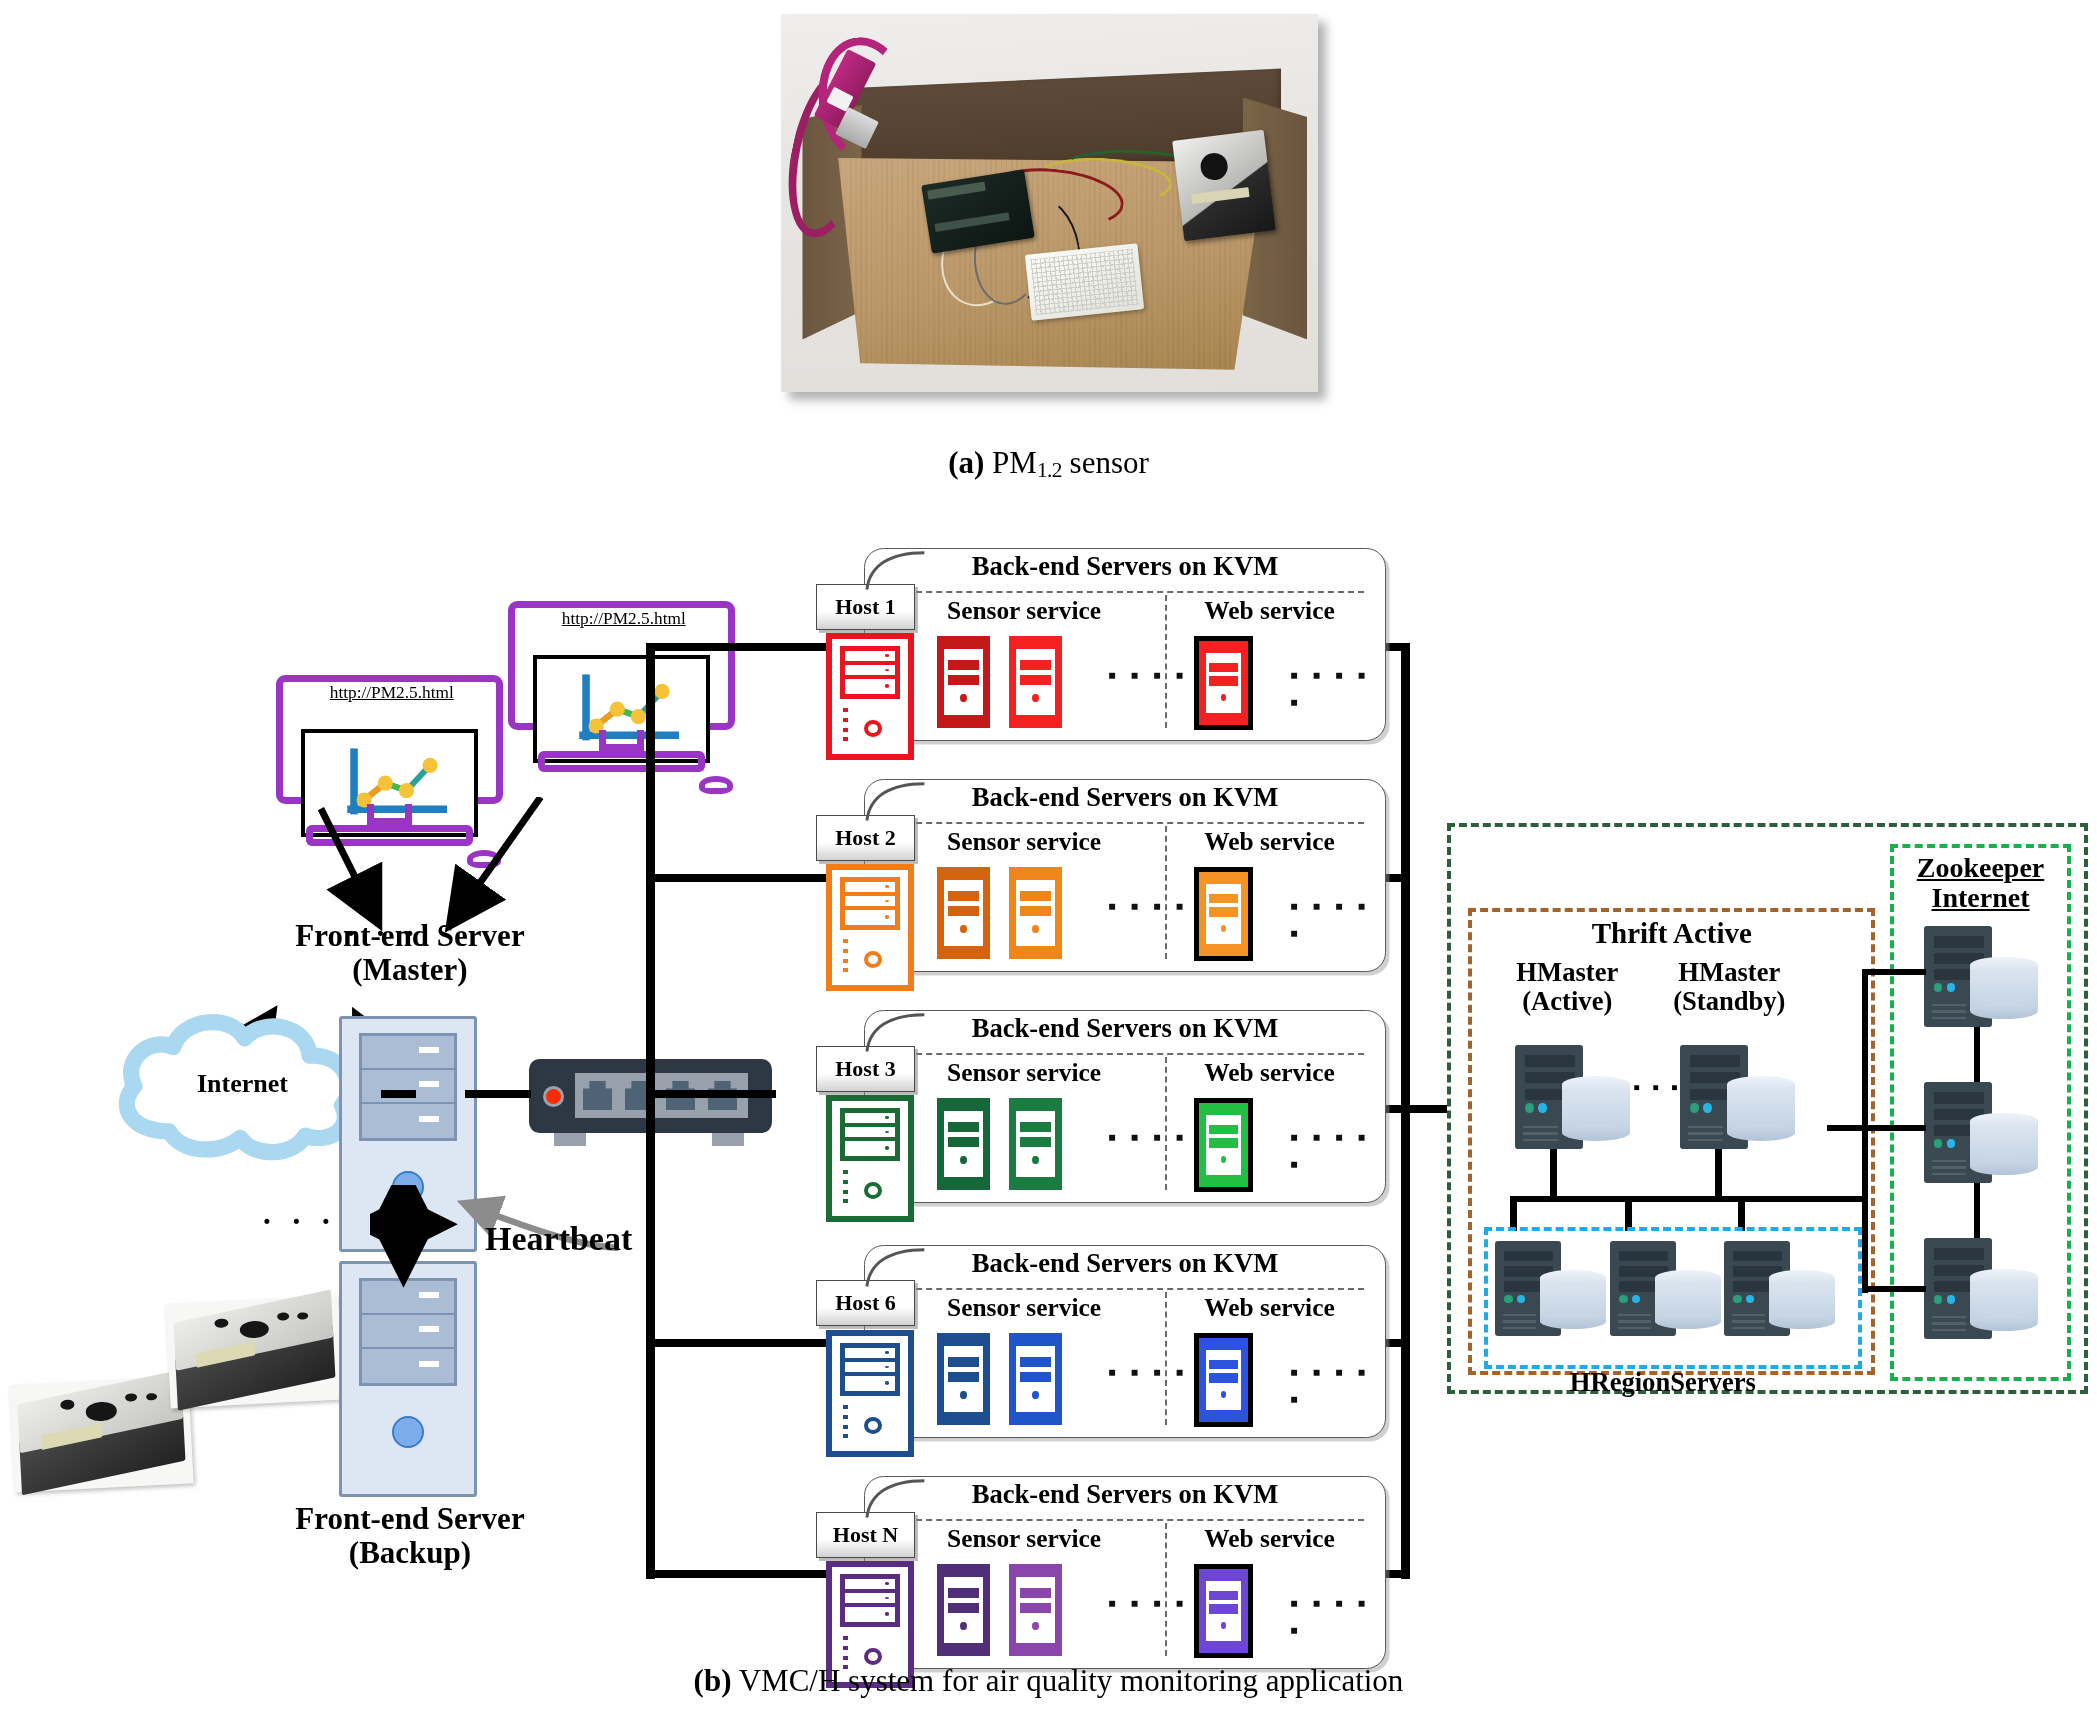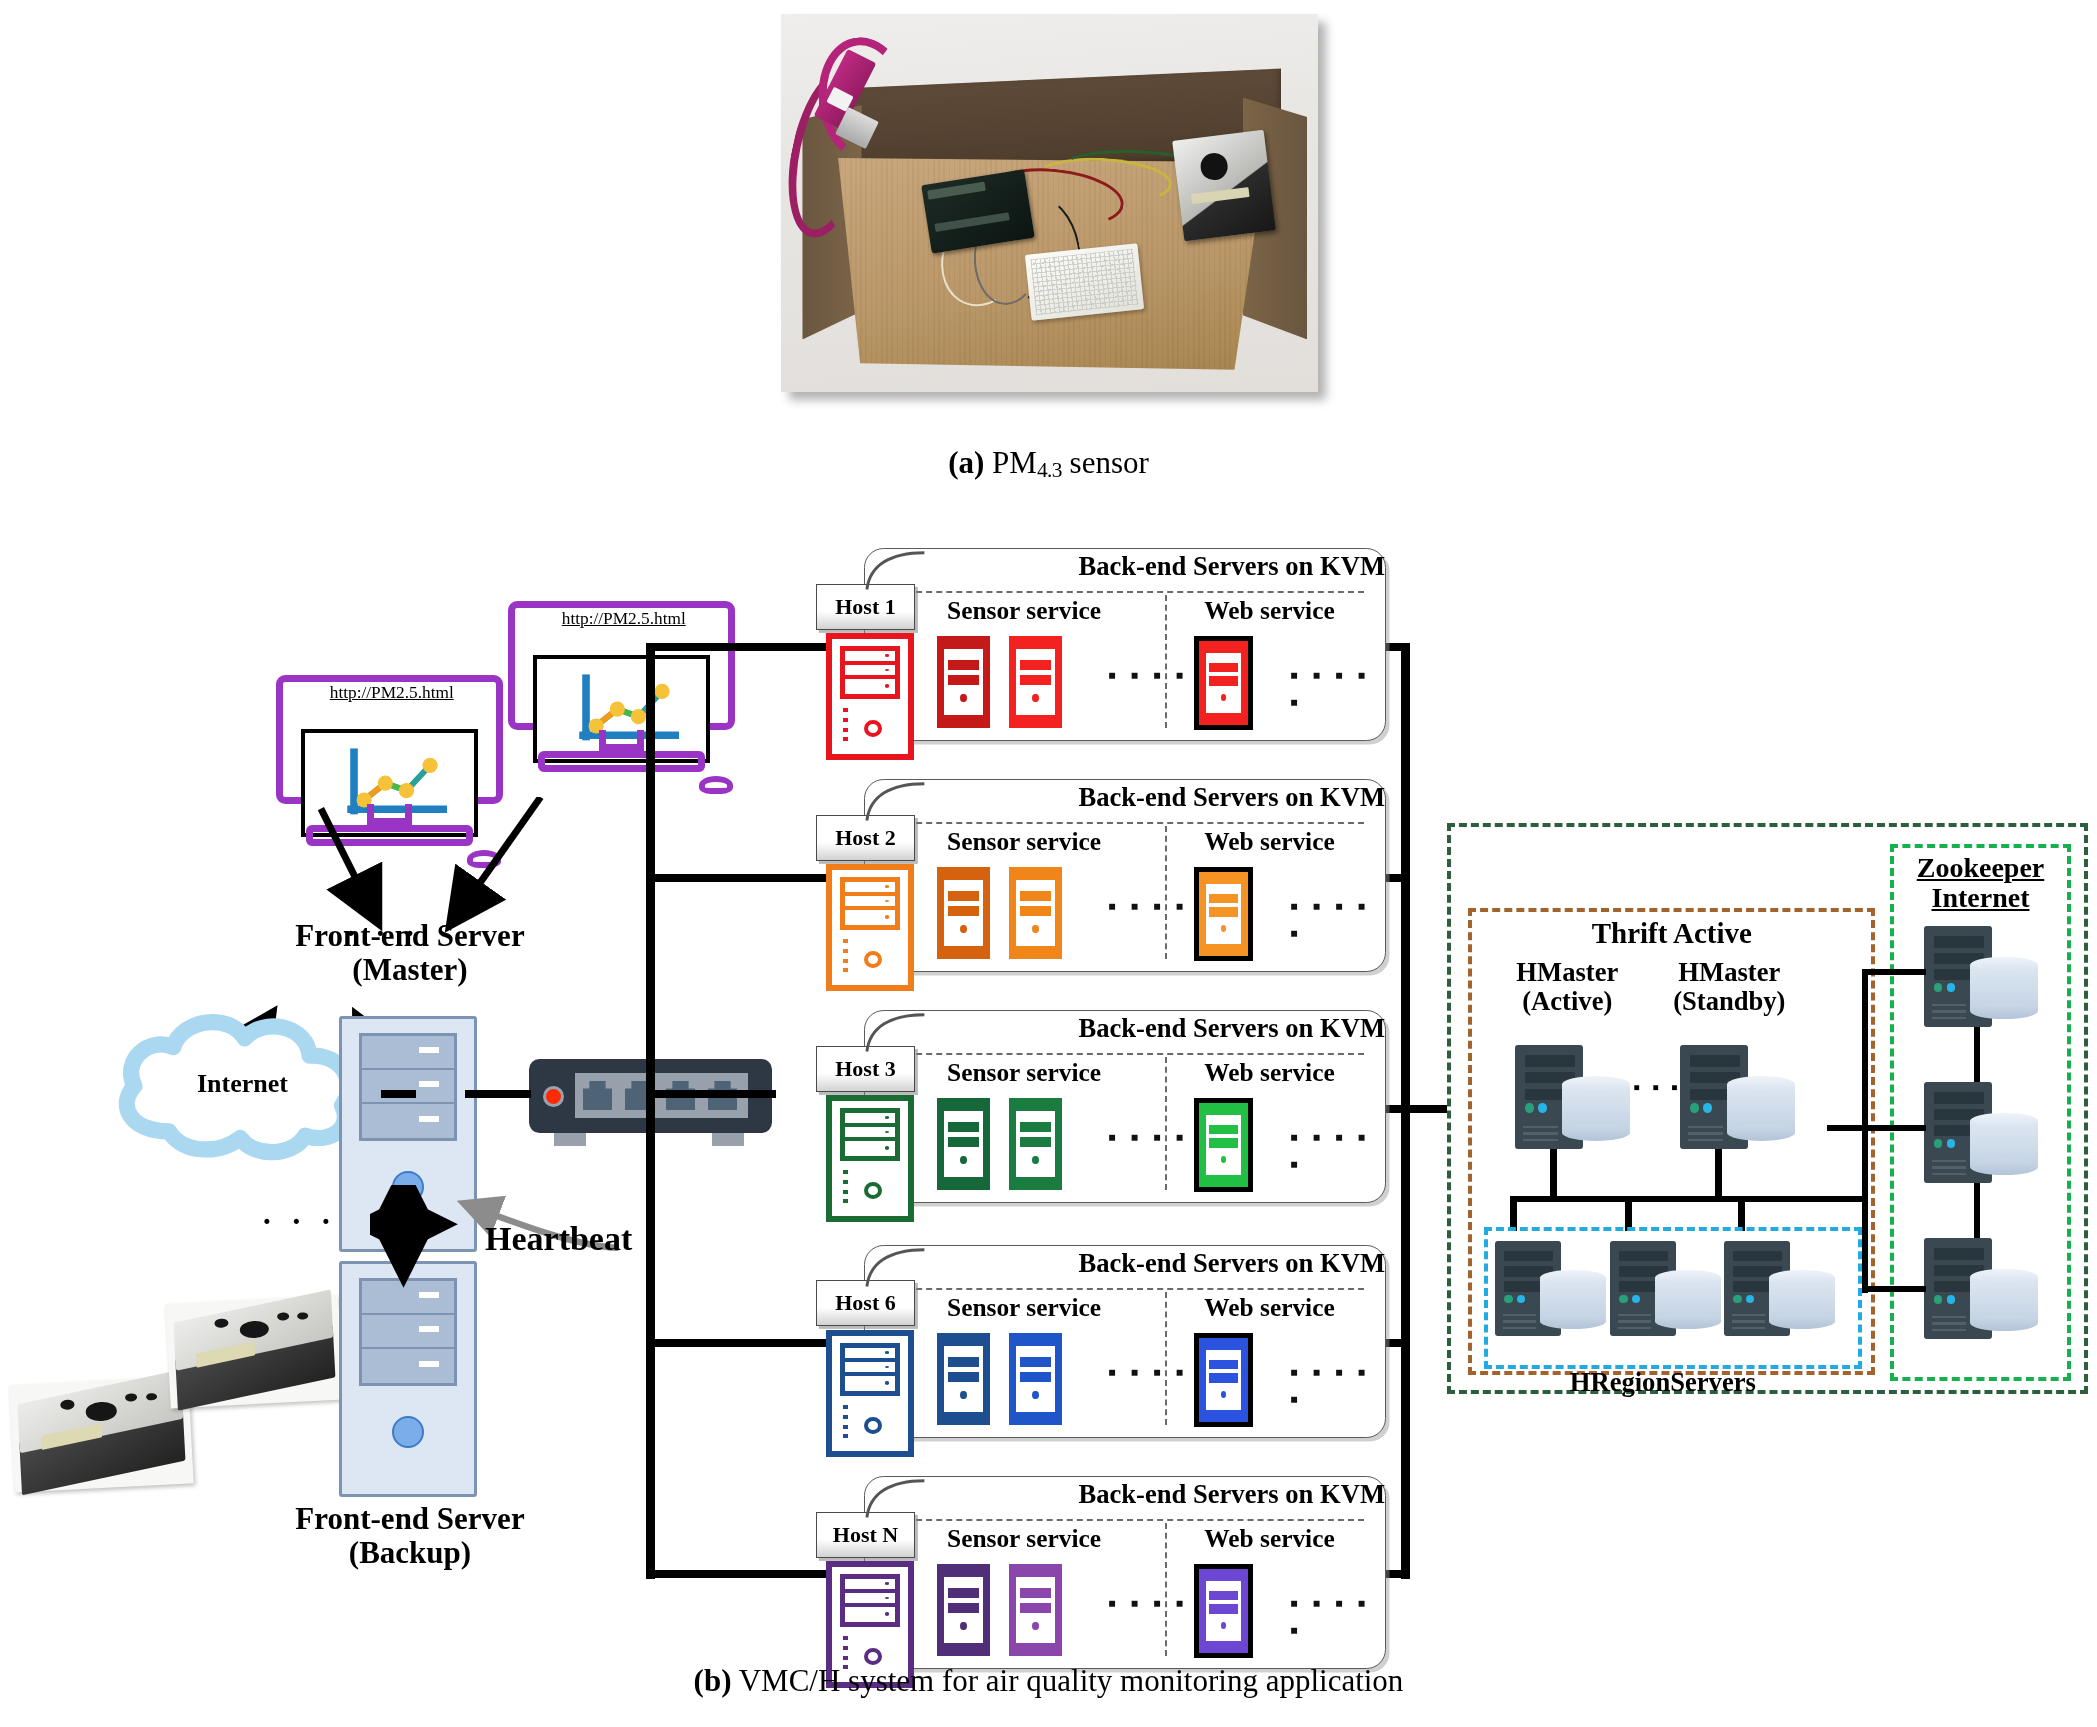--- a/index.html
+++ b/index.html
@@ -120,21 +120,21 @@
 
   
   .hosttag{position:absolute;background:linear-gradient(180deg,#fff 0%,#fff 60%,#d2d2d2 100%);
       border:1.7px solid #4a4a4a;box-shadow:2.9px 2.9px 0 rgba(130,130,130,.55);
       display:flex;align-items:center;justify-content:center;
       font-size:22px;font-weight:bold;}
 
   
   .kvmpanel{position:absolute;border:1.7px solid #5a5a5a;border-radius:19.6px;
       background:#fff;box-shadow:3.5px 3.5px 0 rgba(150,150,150,.45);}
-  .kvm-title{position:absolute;top:2.3px;width:100%;text-align:right;
+  .kvm-title{position:absolute;top:2.3px;width:100%;text-align:center;
       font-size:26.6px;font-weight:bold;}
   .kvm-hr{position:absolute;left:4%;width:92%;border-top:2.3px dashed #6a6a6a;}
   .kvm-sub{position:absolute;font-size:25.4px;font-weight:bold;text-align:center;}
   .kvm-vsep{position:absolute;border-left:2.3px dashed #6a6a6a;}
   .ellip{position:absolute;font-size:24px;letter-spacing:4px;font-weight:bold;color:#111;}
 
   
   .ln{position:absolute;background:#000;}
 
   
@@ -203,21 +203,21 @@
   <div class="wire w1"></div>
   <div class="wire w2"></div>
   <div class="wire w3"></div>
   <div class="arduino"></div>
   <div class="breadboard"></div>
   <div class="pmsensor"></div>
 </div>
 
 <div class="subcap abs" style="left:0;top:445px;width:2097px;">
   <b>(a)</b>
-  <span>PM</span><span class="sub-sm">4.3</span><span> sensor</span>
+  <span>PM</span><span class="sub-sm">1.2</span><span> sensor</span>
 </div>
 
 <div class="monitor" style="left:276px;top:675px;width:227px;height:208px;">
   <div class="mon-url">http://PM2.5.html</div>
   <div class="mon-frame"></div>
   <div class="mon-screen">
     <svg viewBox="0 0 200 110" width="100%" height="100%">
       <line x1="58" y1="14" x2="58" y2="92" stroke="#1f7fc0" stroke-width="9"></line>
       <line x1="50" y1="86" x2="168" y2="86" stroke="#1f7fc0" stroke-width="9"></line>
       <polyline points="70,75 95,55 120,64 148,34" fill="none" stroke="#2aa198" stroke-width="7"></polyline>

